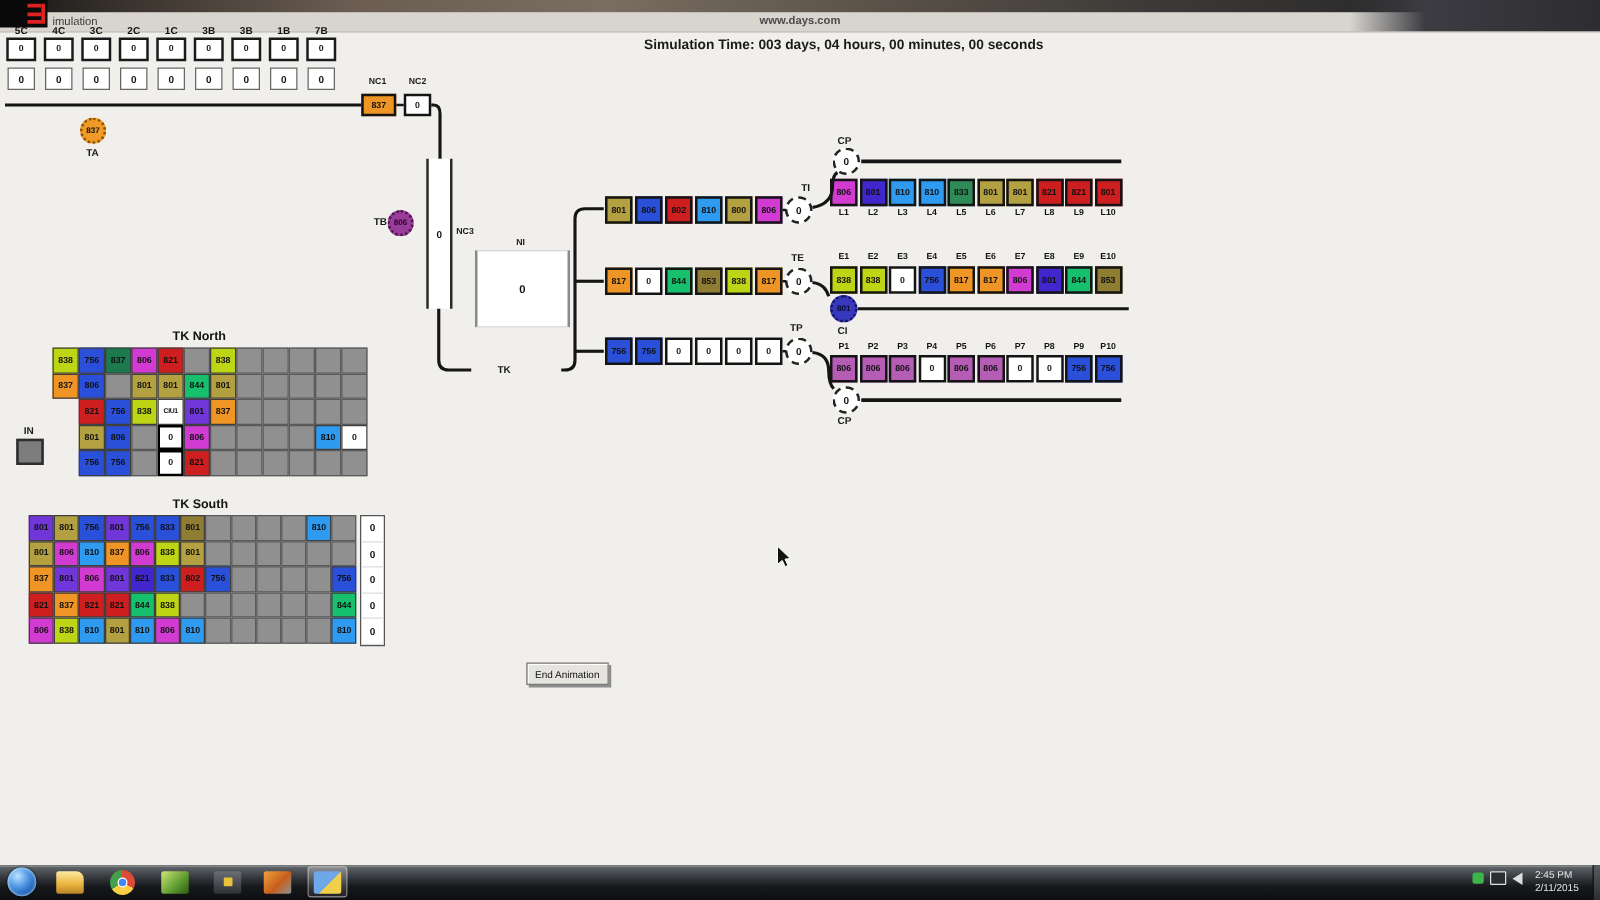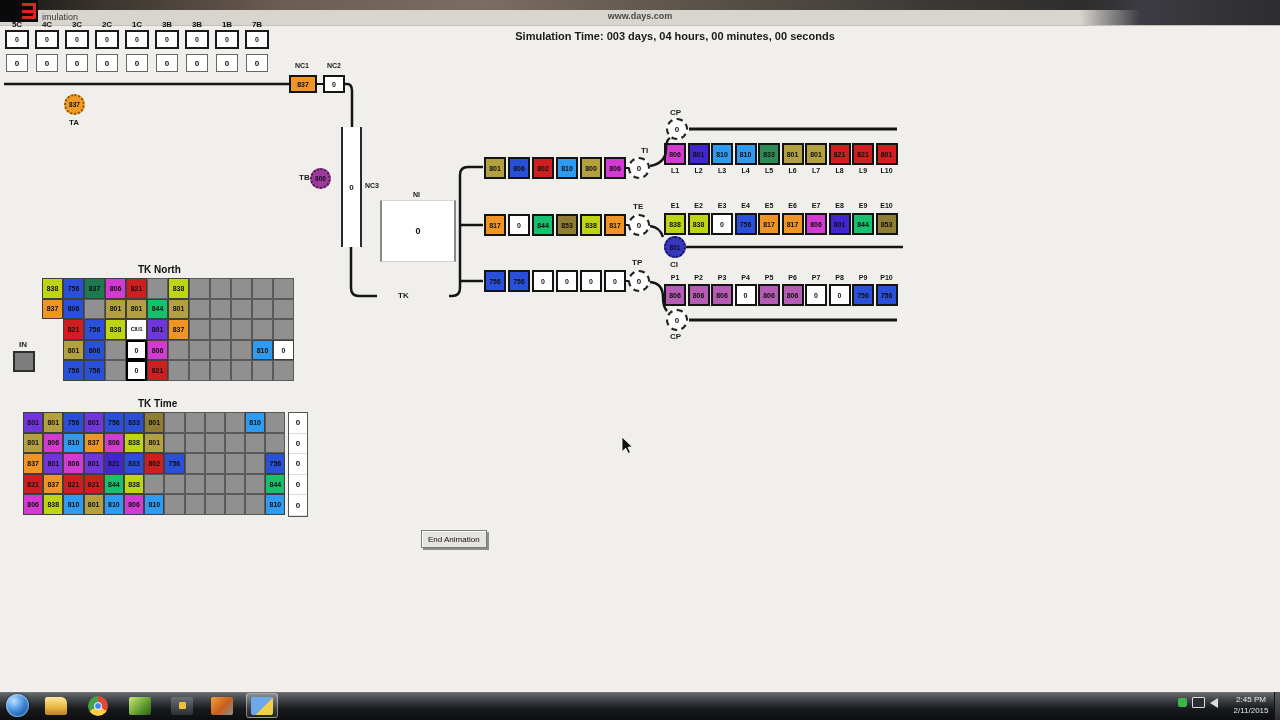--- a/index.html
+++ b/index.html
@@ -65,21 +65,21 @@
   
   .taskbar{left:0;top:692px;width:1280px;height:28px;
      background:linear-gradient(#62676c,#33363a 35%,#17191c 60%,#0c0e10);border-top:1px solid #777;box-sizing:border-box;}
   .orb{left:6px;top:694px;width:23px;height:23px;border-radius:50%;
      background:radial-gradient(circle at 35% 30%,#bfe3ff 0%,#5a9fe8 35%,#1e5fb4 70%,#0c3a78 100%);
      box-shadow:inset 0 0 3px #dff, 0 0 2px #000;}
   .ticon{top:693px;width:32px;height:25px;border-radius:3px;display:flex;align-items:center;justify-content:center;}
   .tile{width:22px;height:18px;border-radius:2px;}
   .active-slot{background:linear-gradient(rgba(255,255,255,.28),rgba(255,255,255,.08));border:1px solid rgba(255,255,255,.4);box-sizing:border-box;}
   .tray{left:1178px;top:697px;display:flex;gap:5px;align-items:center;}
-  .clock{left:1228px;top:694px;width:46px;text-align:center;font-size:8px;color:#e6e6e6;line-height:11px;}
+  .clock{left:1228px;top:694px;width:46px;text-align:left;font-size:8px;color:#e6e6e6;line-height:11px;}
   .showdesk{left:1274px;top:692px;width:6px;height:28px;background:linear-gradient(#5a5d60,#2b2d30);border-left:1px solid #111;box-sizing:border-box;}
   svg.overlay{position:absolute;left:0;top:0;pointer-events:none;}
 </style>
 </head>
 <body>
 
 <div class="stage">
 
   <div class="abs vstrip"></div>
   <div class="abs titlebar"></div>
@@ -333,21 +333,21 @@
       <div class="ycell thick" style="background: rgb(255, 255, 255);">0</div>
       <div class="ycell" style="background: rgb(205, 31, 31);">821</div>
       <div class="ycell noise" style="background: rgb(144, 144, 144); border-color: rgb(90, 90, 90);"></div>
       <div class="ycell noise" style="background: rgb(144, 144, 144); border-color: rgb(90, 90, 90);"></div>
       <div class="ycell noise" style="background: rgb(144, 144, 144); border-color: rgb(90, 90, 90);"></div>
       <div class="ycell noise" style="background: rgb(144, 144, 144); border-color: rgb(90, 90, 90);"></div>
       <div class="ycell noise" style="background: rgb(144, 144, 144); border-color: rgb(90, 90, 90);"></div>
       <div class="ycell noise" style="background: rgb(144, 144, 144); border-color: rgb(90, 90, 90);"></div>
     </div>
 
-  <div class="abs gridtitle" style="left:138px;top:398px;">TK Time</div>
+  <div class="abs gridtitle" style="left:138px;top:398px;">TK South</div>
   <div class="abs yard" id="south-grid" style="left:23px;top:412px;grid-template-columns:repeat(13,20.2px);grid-auto-rows:20.6px;">
       <div class="ycell" style="background: rgb(112, 54, 217);">801</div>
       <div class="ycell" style="background: rgb(179, 160, 64);">801</div>
       <div class="ycell" style="background: rgb(42, 80, 217);">756</div>
       <div class="ycell" style="background: rgb(112, 54, 217);">801</div>
       <div class="ycell" style="background: rgb(42, 80, 217);">756</div>
       <div class="ycell" style="background: rgb(42, 80, 217);">833</div>
       <div class="ycell" style="background: rgb(143, 125, 51);">801</div>
       <div class="ycell noise" style="background: rgb(144, 144, 144); border-color: rgb(90, 90, 90);"></div>
       <div class="ycell noise" style="background: rgb(144, 144, 144); border-color: rgb(90, 90, 90);"></div>

